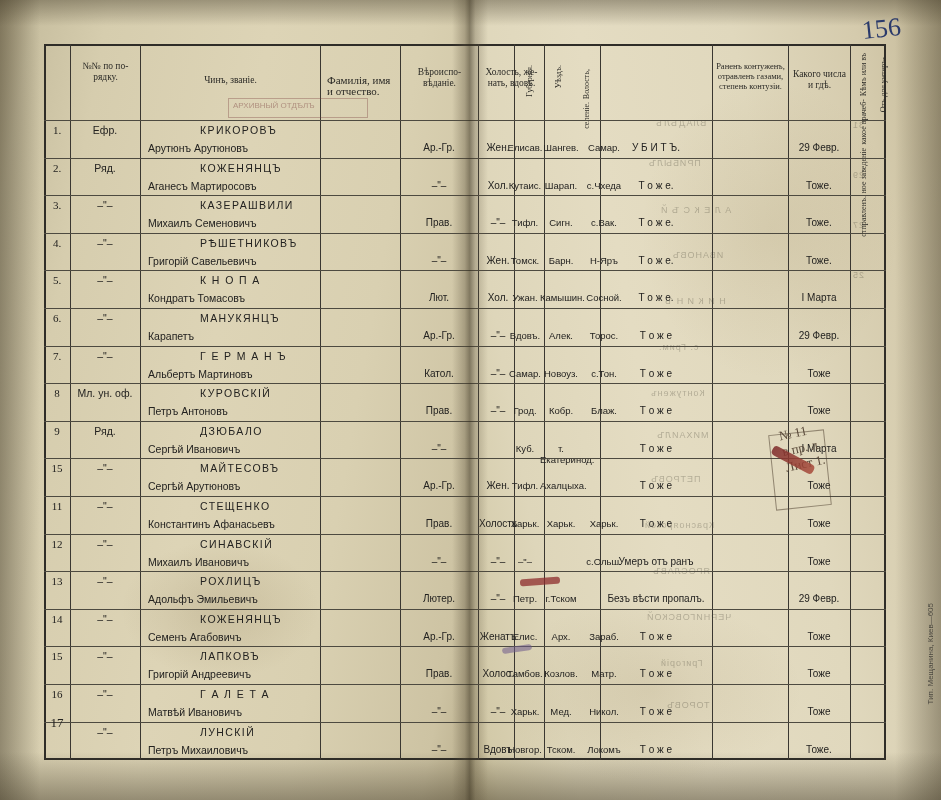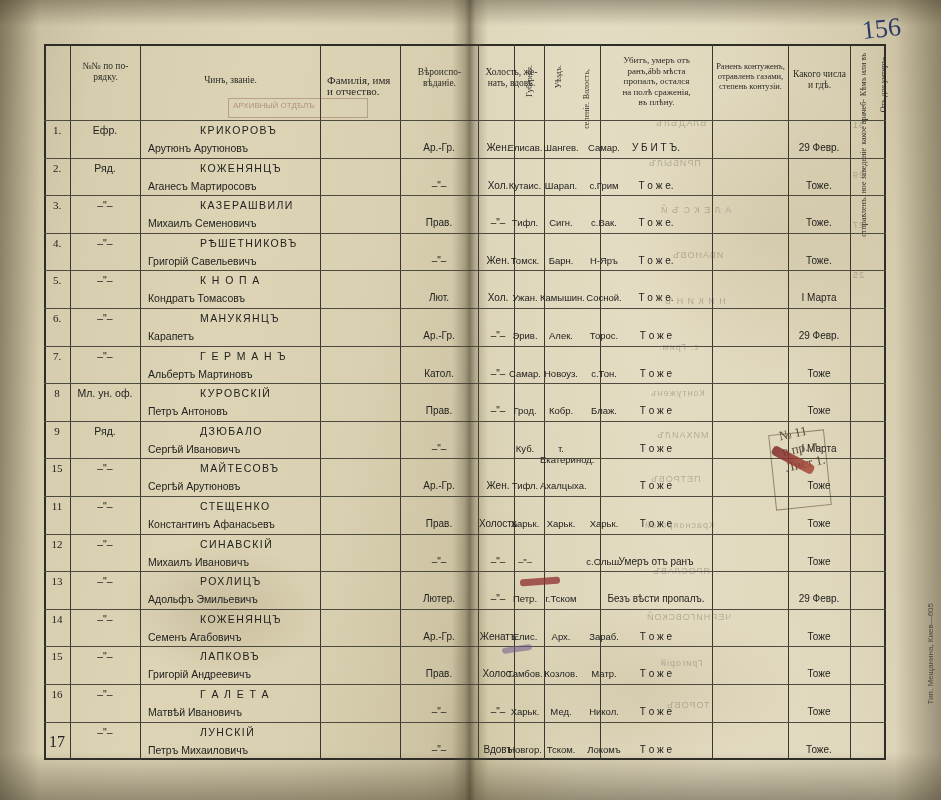--- a/index.html
+++ b/index.html
@@ -154,27 +154,20 @@
     </div>
     <div class="colhead" style="left:471px;top:18px;width:28px;height:56px;">
       <span class="vert">Губернiя.</span>
     </div>
     <div class="colhead" style="left:501px;top:18px;width:26px;height:56px;">
       <span class="vert">Уѣздъ.</span>
     </div>
     <div class="colhead" style="left:530px;top:22px;width:24px;height:52px;">
       <span class="vert">Волость,</span>
       <span class="vert">селенiе.</span>
-    </div>
-    <div class="colhead" style="left:557px;top:8px;width:110px;font-size:9px;line-height:10.5px;">
-      <span>Убитъ, умеръ отъ</span><br>
-      <span>ранъ,ább мѣста</span><br>
-      <span>пропалъ, остался</span><br>
-      <span>на полѣ сраженiя,</span><br>
-      <span>въ плѣну.</span>
     </div>
     <div class="colhead" style="left:669px;top:14px;width:74px;font-size:8.5px;line-height:10px;">
       <span>Раненъ контуженъ,</span><br>
       <span>отравленъ газами,</span><br>
       <span>степень контузiи.</span>
     </div>
     <div class="colhead" style="left:745px;top:22px;width:60px;font-size:9.5px;line-height:11px;">
       <span>Какого числа</span><br>
       <span>и гдѣ.</span>
     </div>
@@ -204,21 +197,21 @@
         <div class="cell c" style="left: 744px; top: 98px; width: 62px;;font-family:&quot;Liberation Sans&quot;,sans-serif;font-size:10px">29 Февр.</div>
         <div class="rowline" style="top: 113.6px;"></div>
         <div class="cell c" style="left: 0px; top: 117.6px; width: 26px;;font-size:11px">2.</div>
         <div class="cell c" style="left: 26px; top: 117.6px; width: 70px;;font-size:10.5px;font-family:&quot;Liberation Sans&quot;,sans-serif">Ряд.</div>
         <div class="cell l" style="left: 156px; top: 117.6px; width: 120px;;font-family:&quot;Liberation Sans&quot;,sans-serif;letter-spacing:1.4px;font-size:10.5px">КОЖЕНЯНЦЪ</div>
         <div class="cell l" style="left: 104px; top: 135.6px; width: 170px;;font-family:&quot;Liberation Sans&quot;,sans-serif;font-size:10.5px">Аганесъ  Мартиросовъ</div>
         <div class="cell c" style="left: 356px; top: 135.6px; width: 78px;;font-family:&quot;Liberation Sans&quot;,sans-serif;font-size:10px">–"–</div>
         <div class="cell c" style="left: 430px; top: 135.6px; width: 48px;;font-family:&quot;Liberation Sans&quot;,sans-serif;font-size:10px">Хол.</div>
         <div class="cell c" style="left: 458px; top: 135.6px; width: 46px;;font-family:&quot;Liberation Sans&quot;,sans-serif;font-size:9.5px">Кутаис.</div>
         <div class="cell c" style="left: 496px; top: 135.6px; width: 42px;;font-family:&quot;Liberation Sans&quot;,sans-serif;font-size:9.5px">Шарап.</div>
-        <div class="cell c" style="left: 530px; top: 135.6px; width: 60px;;font-family:&quot;Liberation Sans&quot;,sans-serif;font-size:9.5px">с.Грим</div>
+        <div class="cell c" style="left: 530px; top: 135.6px; width: 60px;;font-family:&quot;Liberation Sans&quot;,sans-serif;font-size:9.5px">с.Чхеда</div>
         <div class="cell c" style="left: 556px; top: 135.6px; width: 112px;;font-family:&quot;Liberation Sans&quot;,sans-serif;font-size:10px">Т о ж е.</div>
         <div class="cell c" style="left: 668px; top: 135.6px; width: 76px;;font-family:&quot;Liberation Sans&quot;,sans-serif;font-size:10px"></div>
         <div class="cell c" style="left: 744px; top: 135.6px; width: 62px;;font-family:&quot;Liberation Sans&quot;,sans-serif;font-size:10px">Тоже.</div>
         <div class="rowline" style="top: 151.2px;"></div>
         <div class="cell c" style="left: 0px; top: 155.2px; width: 26px;;font-size:11px">3.</div>
         <div class="cell c" style="left: 26px; top: 155.2px; width: 70px;;font-size:10.5px;font-family:&quot;Liberation Sans&quot;,sans-serif">–"–</div>
         <div class="cell l" style="left: 156px; top: 155.2px; width: 120px;;font-family:&quot;Liberation Sans&quot;,sans-serif;letter-spacing:1.4px;font-size:10.5px">КАЗЕРАШВИЛИ</div>
         <div class="cell l" style="left: 104px; top: 173.2px; width: 170px;;font-family:&quot;Liberation Sans&quot;,sans-serif;font-size:10.5px">Михаилъ  Семеновичъ</div>
         <div class="cell c" style="left: 356px; top: 173.2px; width: 78px;;font-family:&quot;Liberation Sans&quot;,sans-serif;font-size:10px">Прав.</div>
         <div class="cell c" style="left: 430px; top: 173.2px; width: 48px;;font-family:&quot;Liberation Sans&quot;,sans-serif;font-size:10px">–"–</div>
@@ -254,21 +247,21 @@
         <div class="cell c" style="left: 556px; top: 248.4px; width: 112px;;font-family:&quot;Liberation Sans&quot;,sans-serif;font-size:10px">Т о ж е.</div>
         <div class="cell c" style="left: 668px; top: 248.4px; width: 76px;;font-family:&quot;Liberation Sans&quot;,sans-serif;font-size:10px"></div>
         <div class="cell c" style="left: 744px; top: 248.4px; width: 62px;;font-family:&quot;Liberation Sans&quot;,sans-serif;font-size:10px">I Марта</div>
         <div class="rowline" style="top: 264px;"></div>
         <div class="cell c" style="left: 0px; top: 268px; width: 26px;;font-size:11px">6.</div>
         <div class="cell c" style="left: 26px; top: 268px; width: 70px;;font-size:10.5px;font-family:&quot;Liberation Sans&quot;,sans-serif">–"–</div>
         <div class="cell l" style="left: 156px; top: 268px; width: 120px;;font-family:&quot;Liberation Sans&quot;,sans-serif;letter-spacing:1.4px;font-size:10.5px">МАНУКЯНЦЪ</div>
         <div class="cell l" style="left: 104px; top: 286px; width: 170px;;font-family:&quot;Liberation Sans&quot;,sans-serif;font-size:10.5px">Карапетъ</div>
         <div class="cell c" style="left: 356px; top: 286px; width: 78px;;font-family:&quot;Liberation Sans&quot;,sans-serif;font-size:10px">Ар.-Гр.</div>
         <div class="cell c" style="left: 430px; top: 286px; width: 48px;;font-family:&quot;Liberation Sans&quot;,sans-serif;font-size:10px">–"–</div>
-        <div class="cell c" style="left: 458px; top: 286px; width: 46px;;font-family:&quot;Liberation Sans&quot;,sans-serif;font-size:9.5px">Эрив.</div>
+        <div class="cell c" style="left: 458px; top: 286px; width: 46px;;font-family:&quot;Liberation Sans&quot;,sans-serif;font-size:9.5px">Вдовъ.</div>
         <div class="cell c" style="left: 496px; top: 286px; width: 42px;;font-family:&quot;Liberation Sans&quot;,sans-serif;font-size:9.5px">Алек.</div>
         <div class="cell c" style="left: 530px; top: 286px; width: 60px;;font-family:&quot;Liberation Sans&quot;,sans-serif;font-size:9.5px">Торос.</div>
         <div class="cell c" style="left: 556px; top: 286px; width: 112px;;font-family:&quot;Liberation Sans&quot;,sans-serif;font-size:10px">Т о ж е</div>
         <div class="cell c" style="left: 668px; top: 286px; width: 76px;;font-family:&quot;Liberation Sans&quot;,sans-serif;font-size:10px"></div>
         <div class="cell c" style="left: 744px; top: 286px; width: 62px;;font-family:&quot;Liberation Sans&quot;,sans-serif;font-size:10px">29 Февр.</div>
         <div class="rowline" style="top: 301.6px;"></div>
         <div class="cell c" style="left: 0px; top: 305.6px; width: 26px;;font-size:11px">7.</div>
         <div class="cell c" style="left: 26px; top: 305.6px; width: 70px;;font-size:10.5px;font-family:&quot;Liberation Sans&quot;,sans-serif">–"–</div>
         <div class="cell l" style="left: 156px; top: 305.6px; width: 120px;;font-family:&quot;Liberation Sans&quot;,sans-serif;letter-spacing:1.4px;font-size:10.5px">Г Е Р М А Н Ъ</div>
         <div class="cell l" style="left: 104px; top: 323.6px; width: 170px;;font-family:&quot;Liberation Sans&quot;,sans-serif;font-size:10.5px">Альбертъ  Мартиновъ</div>
@@ -391,21 +384,21 @@
         <div class="cell l" style="left: 104px; top: 662px; width: 170px;;font-family:&quot;Liberation Sans&quot;,sans-serif;font-size:10.5px">Матвѣй  Ивановичъ</div>
         <div class="cell c" style="left: 356px; top: 662px; width: 78px;;font-family:&quot;Liberation Sans&quot;,sans-serif;font-size:10px">–"–</div>
         <div class="cell c" style="left: 430px; top: 662px; width: 48px;;font-family:&quot;Liberation Sans&quot;,sans-serif;font-size:10px">–"–</div>
         <div class="cell c" style="left: 458px; top: 662px; width: 46px;;font-family:&quot;Liberation Sans&quot;,sans-serif;font-size:9.5px">Харьк.</div>
         <div class="cell c" style="left: 496px; top: 662px; width: 42px;;font-family:&quot;Liberation Sans&quot;,sans-serif;font-size:9.5px">Мед.</div>
         <div class="cell c" style="left: 530px; top: 662px; width: 60px;;font-family:&quot;Liberation Sans&quot;,sans-serif;font-size:9.5px">Никол.</div>
         <div class="cell c" style="left: 556px; top: 662px; width: 112px;;font-family:&quot;Liberation Sans&quot;,sans-serif;font-size:10px">Т о ж е</div>
         <div class="cell c" style="left: 668px; top: 662px; width: 76px;;font-family:&quot;Liberation Sans&quot;,sans-serif;font-size:10px"></div>
         <div class="cell c" style="left: 744px; top: 662px; width: 62px;;font-family:&quot;Liberation Sans&quot;,sans-serif;font-size:10px">Тоже</div>
         <div class="rowline" style="top: 677.6px;"></div>
-        <div class="cell c" style="left: 0px; top: 689px; width: 26px;;font-size:16px">17</div>
+        <div class="cell c" style="left: 0px; top: 671px; width: 26px;;font-size:13px">17</div>
         <div class="cell c" style="left: 26px; top: 681.6px; width: 70px;;font-size:10.5px;font-family:&quot;Liberation Sans&quot;,sans-serif">–"–</div>
         <div class="cell l" style="left: 156px; top: 681.6px; width: 120px;;font-family:&quot;Liberation Sans&quot;,sans-serif;letter-spacing:1.4px;font-size:10.5px">ЛУНСКIЙ</div>
         <div class="cell l" style="left: 104px; top: 699.6px; width: 170px;;font-family:&quot;Liberation Sans&quot;,sans-serif;font-size:10.5px">Петръ  Михаиловичъ</div>
         <div class="cell c" style="left: 356px; top: 699.6px; width: 78px;;font-family:&quot;Liberation Sans&quot;,sans-serif;font-size:10px">–"–</div>
         <div class="cell c" style="left: 430px; top: 699.6px; width: 48px;;font-family:&quot;Liberation Sans&quot;,sans-serif;font-size:10px">Вдовъ</div>
         <div class="cell c" style="left: 458px; top: 699.6px; width: 46px;;font-family:&quot;Liberation Sans&quot;,sans-serif;font-size:9.5px">Новгор.</div>
         <div class="cell c" style="left: 496px; top: 699.6px; width: 42px;;font-family:&quot;Liberation Sans&quot;,sans-serif;font-size:9.5px">Тском.</div>
         <div class="cell c" style="left: 530px; top: 699.6px; width: 60px;;font-family:&quot;Liberation Sans&quot;,sans-serif;font-size:9.5px">Локомъ</div>
         <div class="cell c" style="left: 556px; top: 699.6px; width: 112px;;font-family:&quot;Liberation Sans&quot;,sans-serif;font-size:10px">Т о ж е</div>
         <div class="cell c" style="left: 668px; top: 699.6px; width: 76px;;font-family:&quot;Liberation Sans&quot;,sans-serif;font-size:10px"></div>

